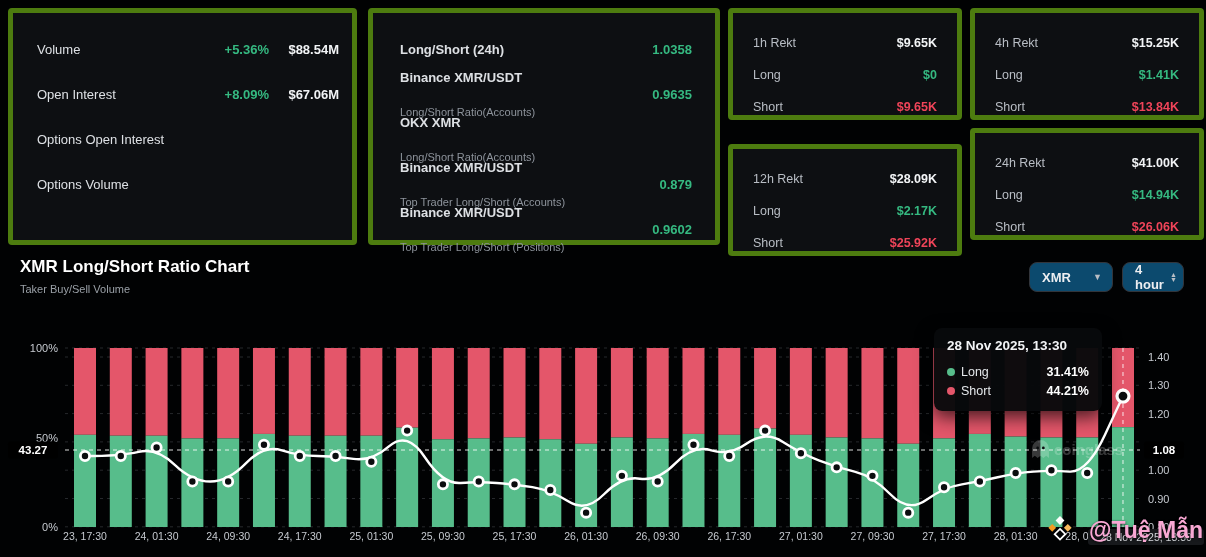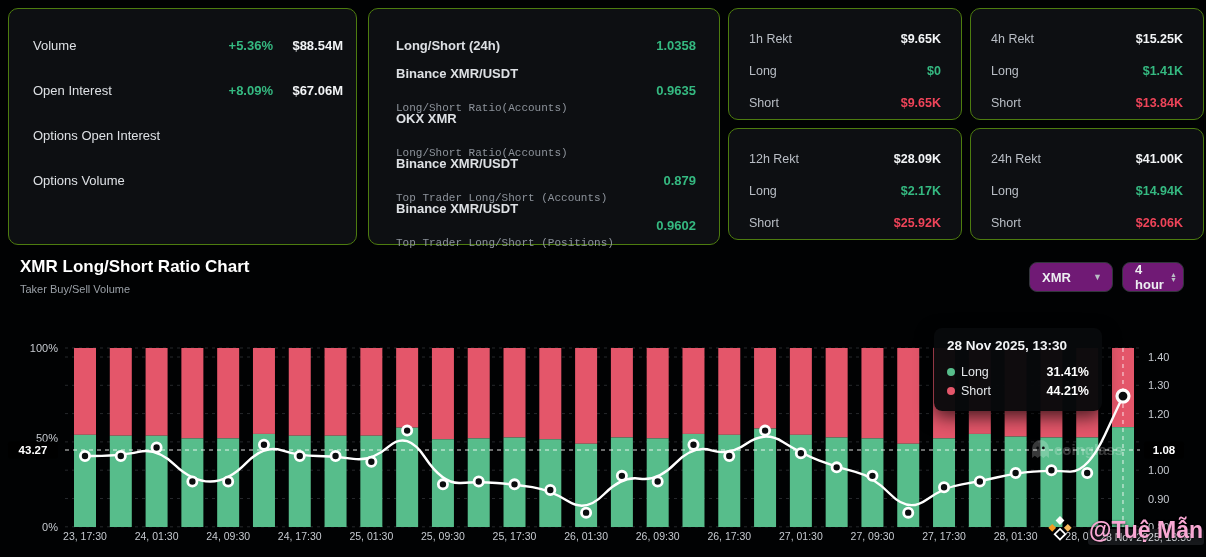--- a/index.html
+++ b/index.html
@@ -1,48 +1,48 @@
 <!DOCTYPE html>
 <html><head>
 <meta charset="utf-8">
 <style>
   * { margin:0; padding:0; box-sizing:border-box; }
   html,body { width:1206px; height:557px; background:#000; overflow:hidden;
     font-family:"Liberation Sans","DejaVu Sans",sans-serif; }
   .app { position:relative; width:1206px; height:557px; background:#010203; color:#e8eaed; }
 
   
-  .card { position:absolute; background:#0d0f12; border:1px solid #4d7c0f; border-radius:10px; }
+  .card { position:absolute; background:#0d0f12; border:5px solid #4d7c0f; border-radius:4px; }
   .card-stats { left:8px; top:8px; width:349px; height:237px; padding:14px 13px 0 24px; }
   .stat-row { display:flex; align-items:center; height:45px; font-size:13px; }
   .stat-row .lbl { color:#dde0e4; }
   .stat-row .sp { flex:1; }
   .stat-row .chg { min-width:70px; text-align:right; color:#35b981; font-weight:700; }
   .stat-row .val { width:70px; text-align:right; color:#f2f4f6; font-weight:700; }
 
   .card-ratio { left:368px; top:8px; width:352px; height:237px; padding:14px 23px 0 27px; }
   .ratio-row { display:flex; align-items:center; height:45px; }
   .ratio-row .left { line-height:1.35; }
   .ratio-row .main { font-size:13px; color:#dde0e4; font-weight:600; }
-  .ratio-row .sub { font-size:11px; color:#8d939b; margin-top:18px;font-family:Liberation Mono, monospace; }
+  .ratio-row .sub { font-size:11px; color:#8d939b; margin-top:18px; }
   .ratio-row .sp { flex:1; }
   .ratio-row .val { font-size:13px; color:#35b981; font-weight:700; }
 
   .card-rekt { width:234px; height:112px; padding:14px 20px 0; }
   .rekt-row { display:flex; align-items:center; height:32px; font-size:12.5px; }
   .rekt-row .lbl { color:#b9bec5; }
   .rekt-row .sp { flex:1; }
   .rekt-row .v-total { color:#f2f4f6; font-weight:700; }
   .rekt-row .v-long { color:#35b981; font-weight:700; }
   .rekt-row .v-short { color:#ef4459; font-weight:700; }
 
   
   .chart-title { position:absolute; left:20px; top:257px; font-size:17px; font-weight:700; color:#fff; }
   .chart-sub { position:absolute; left:20px; top:283px; font-size:11px; color:#9aa0a7; }
-  .select-btn { position:absolute; top:262px; height:30px; background:#701a75; border:1px solid #32353b;
+  .select-btn { position:absolute; top:262px; height:30px; background:#0c4a6e; border:1px solid #32353b;
     border-radius:8px; display:flex; align-items:center; justify-content:space-between;
     padding:0 10px 0 12px; color:#eceef1; font-size:13px; font-weight:700; cursor:pointer; }
   .btn-symbol { left:1029px; width:84px; }
   .btn-interval { left:1122px; width:62px; }
   .caret { font-size:9px; color:#b9bec5; margin-left:8px; }
   .updown { display:flex; flex-direction:column; line-height:5px; font-size:7px; color:#b9bec5; margin-left:6px; }
 
   
   .chart-wrap { position:absolute; left:0; top:310px; width:1206px; height:247px; }
   .glass-wm { position:absolute; left:1032px; top:130px; display:flex; align-items:center; gap:5px;
@@ -161,21 +161,21 @@
           <span class="lbl">Long</span>
           <span class="sp"></span>
           <span class="v-long">$1.41K</span>
         </div>
         <div class="rekt-row">
           <span class="lbl">Short</span>
           <span class="sp"></span>
           <span class="v-short">$13.84K</span>
         </div>
       </div>
-      <div class="card card-rekt" style="left: 728px; top: 128px;">
+      <div class="card card-rekt" style="left: 728px; top: 144px;">
         <div class="rekt-row">
           <span class="lbl">12h Rekt</span>
           <span class="sp"></span>
           <span class="v-total">$28.09K</span>
         </div>
         <div class="rekt-row">
           <span class="lbl">Long</span>
           <span class="sp"></span>
           <span class="v-long">$2.17K</span>
         </div>

